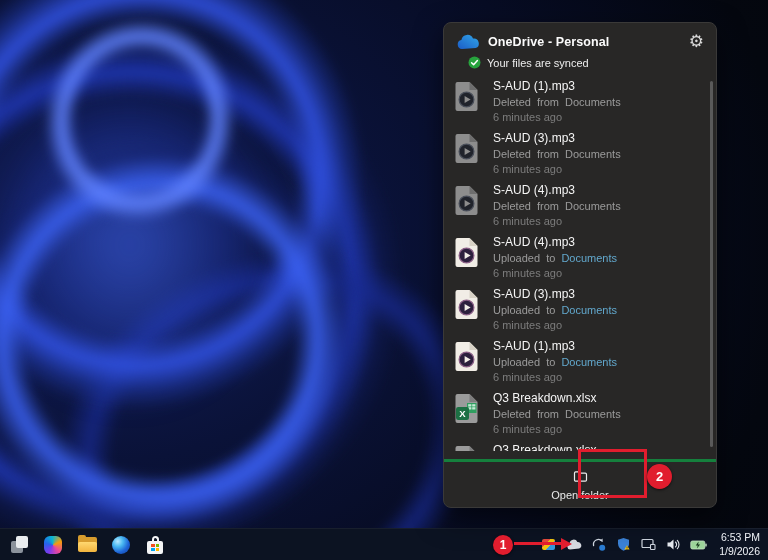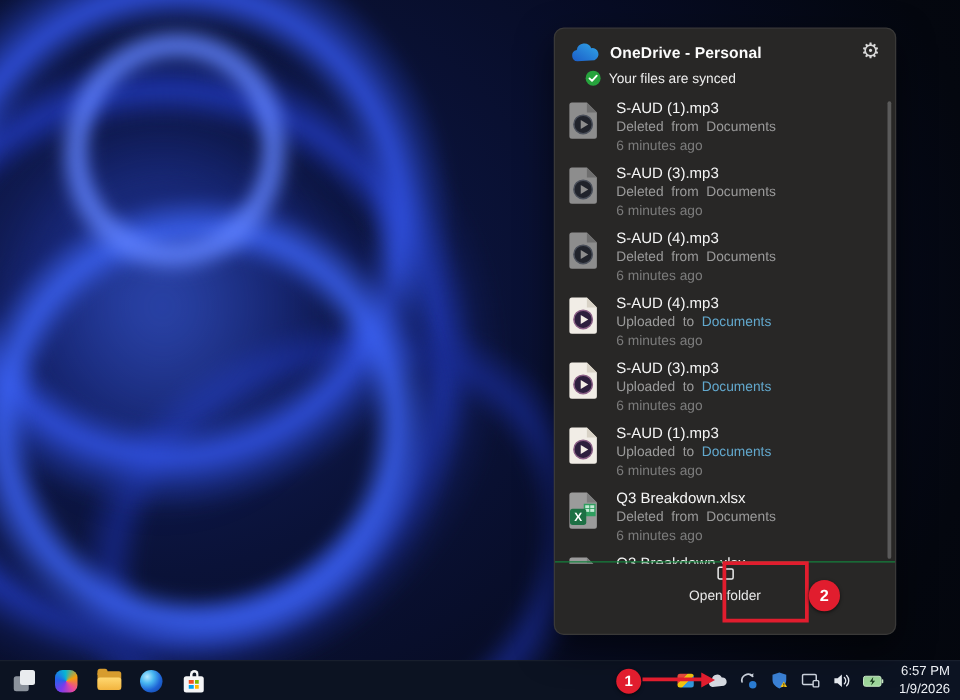--- a/index.html
+++ b/index.html
@@ -41,22 +41,22 @@
   .row .fic { width:25px; height:31px; margin-top:2px; margin-right:13px; flex:0 0 auto; }
   .meta { flex:1; min-width:0; }
   .fname { font-size:12px; color:#f5f5f5; line-height:15px; white-space:nowrap; }
   .fsub  { font-size:11px; color:#9b9b9b; line-height:15px; margin-top:1px; word-spacing:3px; }
   .fsub .loc-link { color:#62a8cd; }
   .ftime { font-size:11px; color:#7c7c7c; line-height:12px; margin-top:1px; }
 
   .scrollbar { position:absolute; right:3px; top:58px; width:3px; height:366px;
     background:#5a5a5a; border-radius:2px; z-index:22; }
 
-  .panel-footer { position:absolute; left:0; bottom:0; width:100%; height:58px;
-    border-top:1px solid #15803d; display:flex; align-items:flex-start; }
+  .panel-footer { position:absolute; left:0; bottom:0; width:100%; height:48px;
+    border-top:3px solid #15803d; display:flex; align-items:center; }
   .fbtn { flex:1; display:flex; flex-direction:column; align-items:center; justify-content:center;
     gap:5px; cursor:default; }
   .fbtn svg { display:block; }
   .fbtn .flabel { font-size:11px; color:#e9e9e9; white-space:nowrap; }
 
   
   .taskbar { position:absolute; left:0; bottom:0; width:768px; height:32px; z-index:10;
     background:#0c1322; border-top:1px solid rgba(255,255,255,.05);
     display:flex; align-items:center; }
   .tb-left { display:flex; align-items:center; gap:10px; padding-left:7px; }
@@ -340,21 +340,21 @@
         </svg>
       </div>
       <div class="tray-ic">
         <svg width="17" height="10" viewBox="0 0 17 10">
           <rect x="0.8" y="1" width="14" height="8" rx="1.6" fill="#9ed69b" stroke="#c9e8c6" stroke-width="0.8"></rect>
           <rect x="15.3" y="3.4" width="1.4" height="3.2" rx="0.6" fill="#c9e8c6"></rect>
           <path d="M8.6 1.6L5.8 5.4h2L6.9 8.4l3.2-3.9h-2z" fill="#15351a"></path>
         </svg>
       </div>
       <div class="clock">
-        <div>6:57 PM</div>
+        <div>6:53 PM</div>
         <div>1/9/2026</div>
       </div>
     </div>
   </div>
 
   <div class="ann ann-circle ann1">1</div>
   <div class="ann ann-arrow-shaft"></div>
   <div class="ann ann-arrow-head"></div>
   <div class="ann ann-rect"></div>
   <div class="ann ann-circle ann2">2</div>

